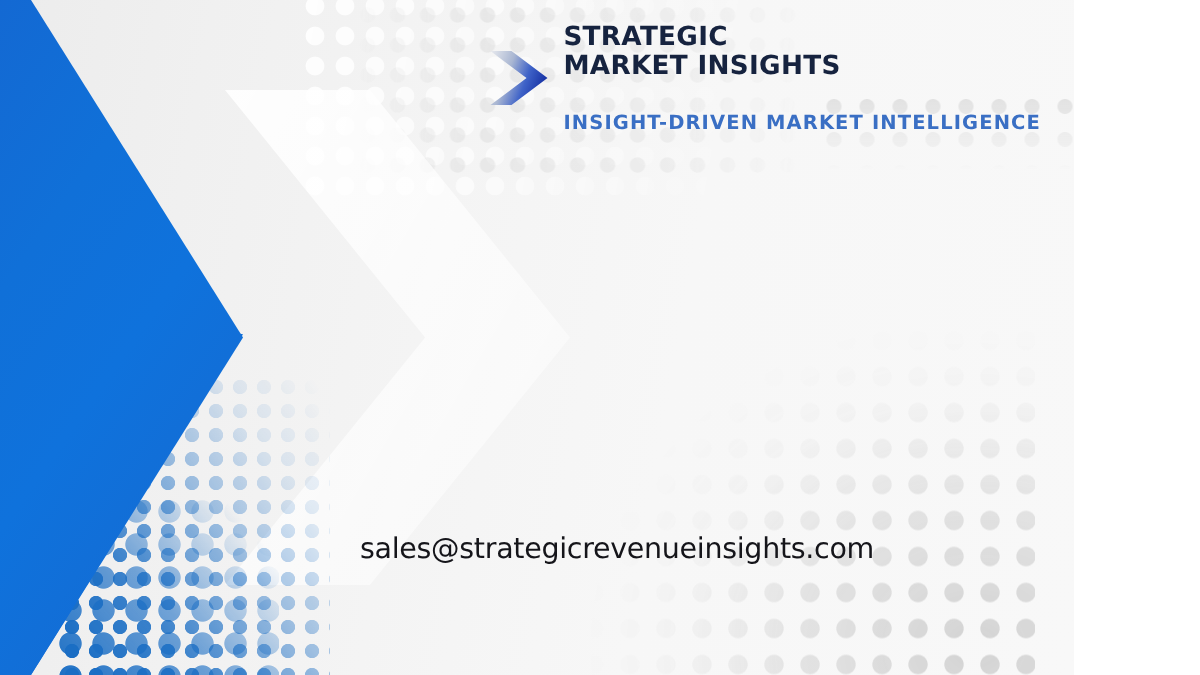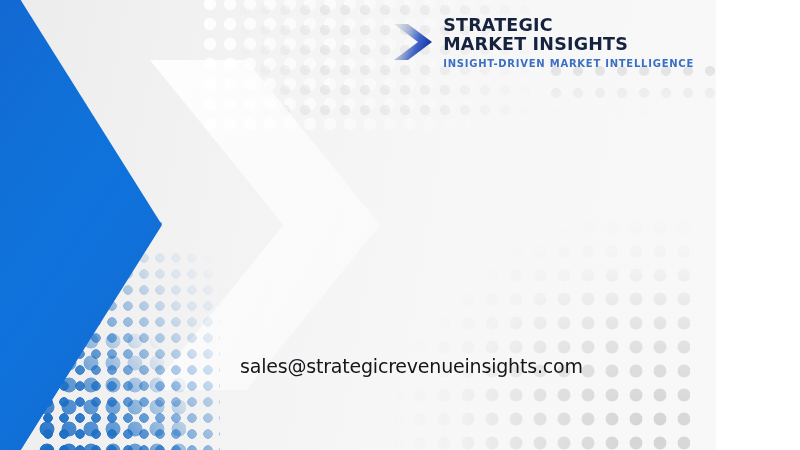--- a/index.html
+++ b/index.html
@@ -146,23 +146,23 @@
   .logo-line {
     font-family: "DejaVu Sans", sans-serif;
     font-weight: bold;
     font-size: 17.5px;
     letter-spacing: 0.2px;
     color: #16233f;
     white-space: nowrap;
     line-height: 1.08;
   }
   .logo-tagline {
-    margin-top: 5px;
-    font-family: "DejaVu Sans", sans-serif;
-    font-size: 10px;
+    margin-top: 22px;
+    font-family: "DejaVu Sans", sans-serif;
+    font-size: 13px;
     font-weight: bold;
     letter-spacing: 0.75px;
     color: #3a6fc4;
     white-space: nowrap;
   }
 
   
   #title {
     position: absolute;
     left: 240px;

